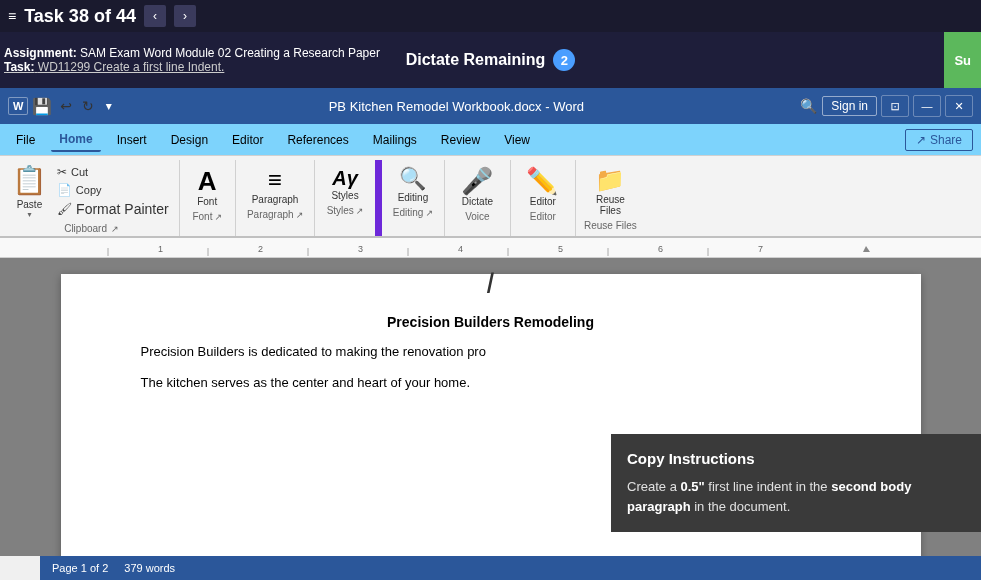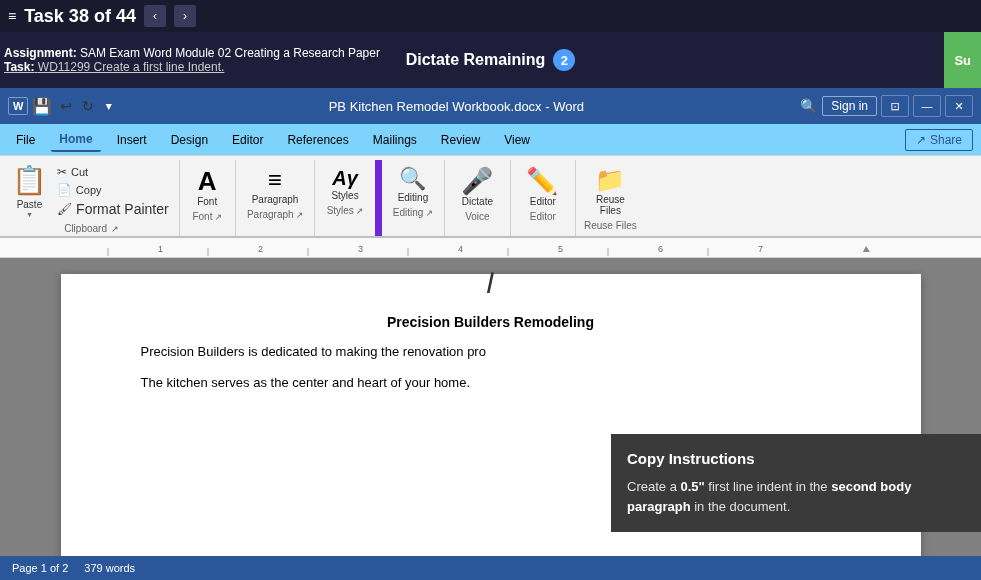--- a/index.html
+++ b/index.html
@@ -243,20 +243,21 @@
     
     .status-bar {
       background: #2b579a;
       color: white;
       height: 24px;
       display: flex;
       align-items: center;
       padding: 0 12px;
       font-size: 11px;
       gap: 16px;
+      margin-left: 40px;
     }
 
     
     .task-instructions {
       position: absolute;
       bottom: 24px;
       right: 0;
       width: 370px;
       background: #3a3a3a;
       color: white;

